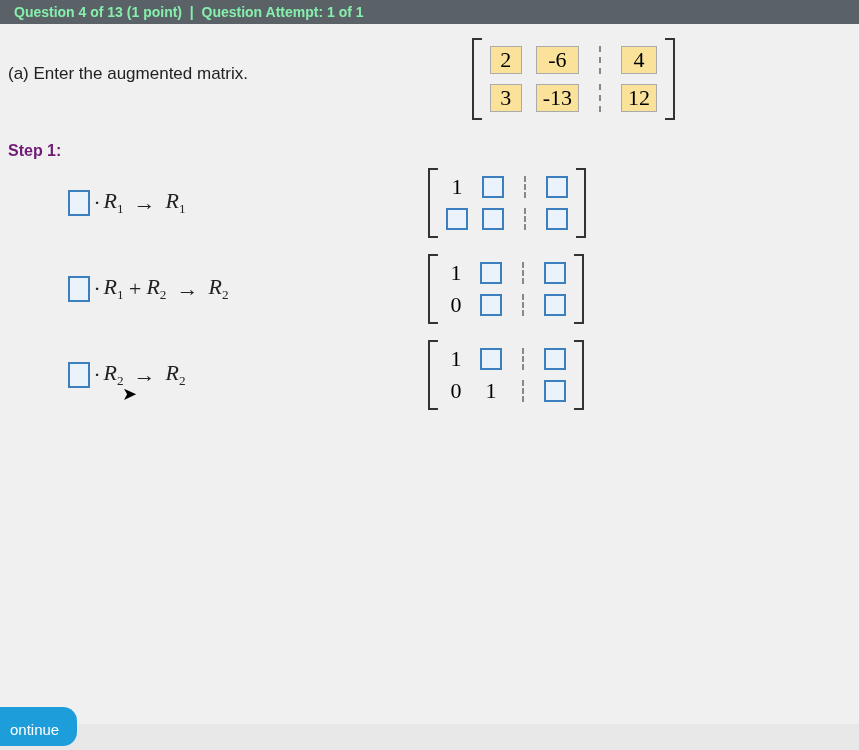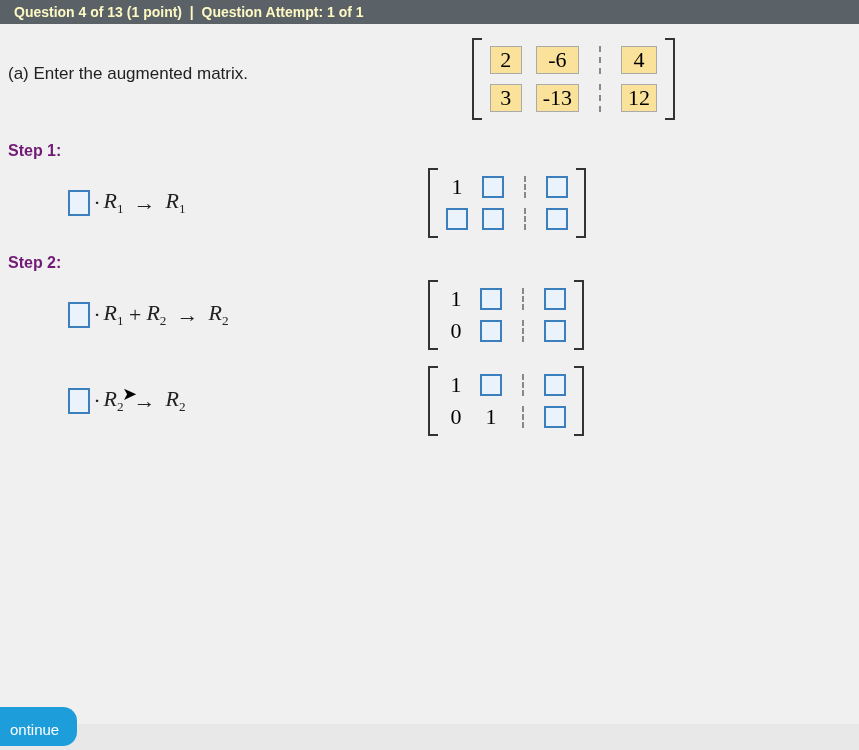--- a/index.html
+++ b/index.html
@@ -7,21 +7,21 @@
     margin: 0;
     font-family: Arial, Helvetica, sans-serif;
     background: #e8e8e8;
     width: 859px;
     height: 750px;
     overflow: hidden;
     position: relative;
   }
   .header {
     background: #5a6268;
-    color: #fef9c3;
+    color: #86efac;
     padding: 4px 14px;
     font-size: 14px;
     font-weight: bold;
   }
   .content {
     background: #f0f0f0;
     padding: 14px 24px 0 8px;
     height: 700px;
     overflow: hidden;
   }
@@ -187,21 +187,20 @@
 
         <span class="cell-blank"></span>
         <span class="cell-blank"></span>
         <span class="dash"></span>
         <span class="cell-blank"></span>
       </div>
       <div class="bracket right"></div>
     </div>
   </div>
 
-  <div class="step-label">Step 2:</div>
   <div class="step-wrap">
     <div class="op-expr">
       <span class="coef-blank"></span>
       <span>·</span>
       <span><span>R</span><sub>1</sub></span>
       <span>+</span>
       <span><span>R</span><sub>2</sub></span>
       <span class="arrow">→</span>
       <span><span>R</span><sub>2</sub></span>
     </div>

